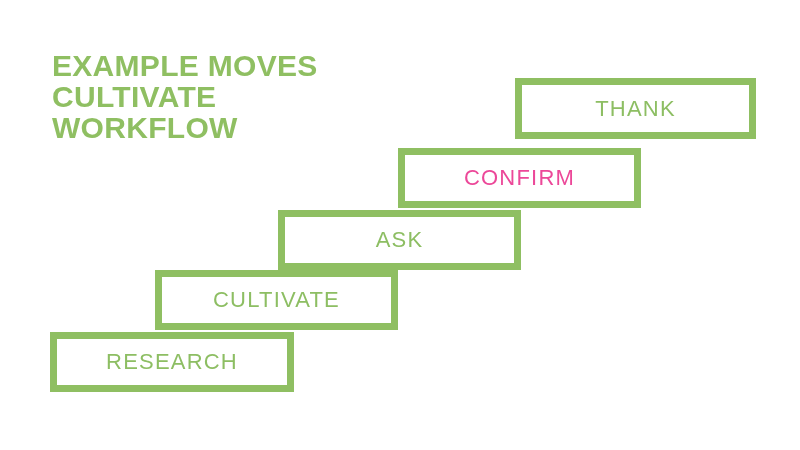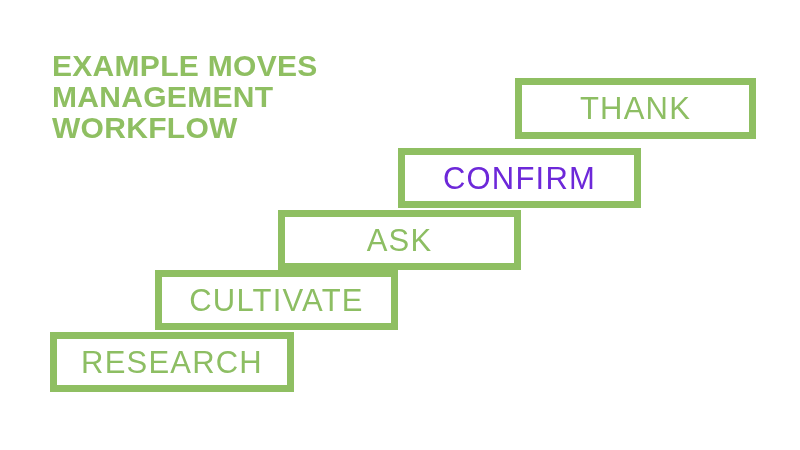--- a/index.html
+++ b/index.html
@@ -47,48 +47,48 @@
     position: absolute;
     box-sizing: border-box;
     background: #ffffff;
     border: 7px solid #8FBF62;
     display: flex;
     align-items: center;
     justify-content: center;
   }
   .step-label {
     color: #8DBE63;
-    font-size: 31px;
+    font-size: 22px;
     letter-spacing: 1.2px;
     font-weight: 500;
     font-family: "Liberation Sans", sans-serif;
     white-space: nowrap;
     line-height: 1;
   }
 </style>
 </head>
 <body>
 
 <div id="canvas">
 
   <div id="title">EXAMPLE MOVES
-MANAGEMENT
+CULTIVATE
 WORKFLOW</div>
 
   <div id="steps">
       <div class="step" style="left: 50px; top: 332px; width: 244px; height: 60px; border-color: rgb(143, 191, 98); z-index: 1;">
         <span class="step-label" style="color: rgb(141, 190, 99);">RESEARCH</span>
       </div>
       <div class="step" style="left: 155px; top: 270px; width: 243px; height: 60px; border-color: rgb(143, 191, 98); z-index: 2;">
         <span class="step-label" style="color: rgb(141, 190, 99); text-align: right;">CULTIVATE</span>
       </div>
       <div class="step" style="left: 278px; top: 210px; width: 243px; height: 60px; border-color: rgb(143, 191, 98); z-index: 3;">
         <span class="step-label" style="color: rgb(141, 190, 99);">ASK</span>
       </div>
       <div class="step" style="left: 398px; top: 148px; width: 243px; height: 60px; border-color: rgb(143, 191, 98); z-index: 4;">
-        <span class="step-label" style="color: #6d28d9;">CONFIRM</span>
+        <span class="step-label" style="color: #ec4899;">CONFIRM</span>
       </div>
       <div class="step" style="left: 515px; top: 78px; width: 241px; height: 61px; border-color: rgb(143, 191, 98); z-index: 5;">
         <span class="step-label" style="color: rgb(141, 190, 99);">THANK</span>
       </div>
     </div>
 
 </div>
 
 </body></html>

